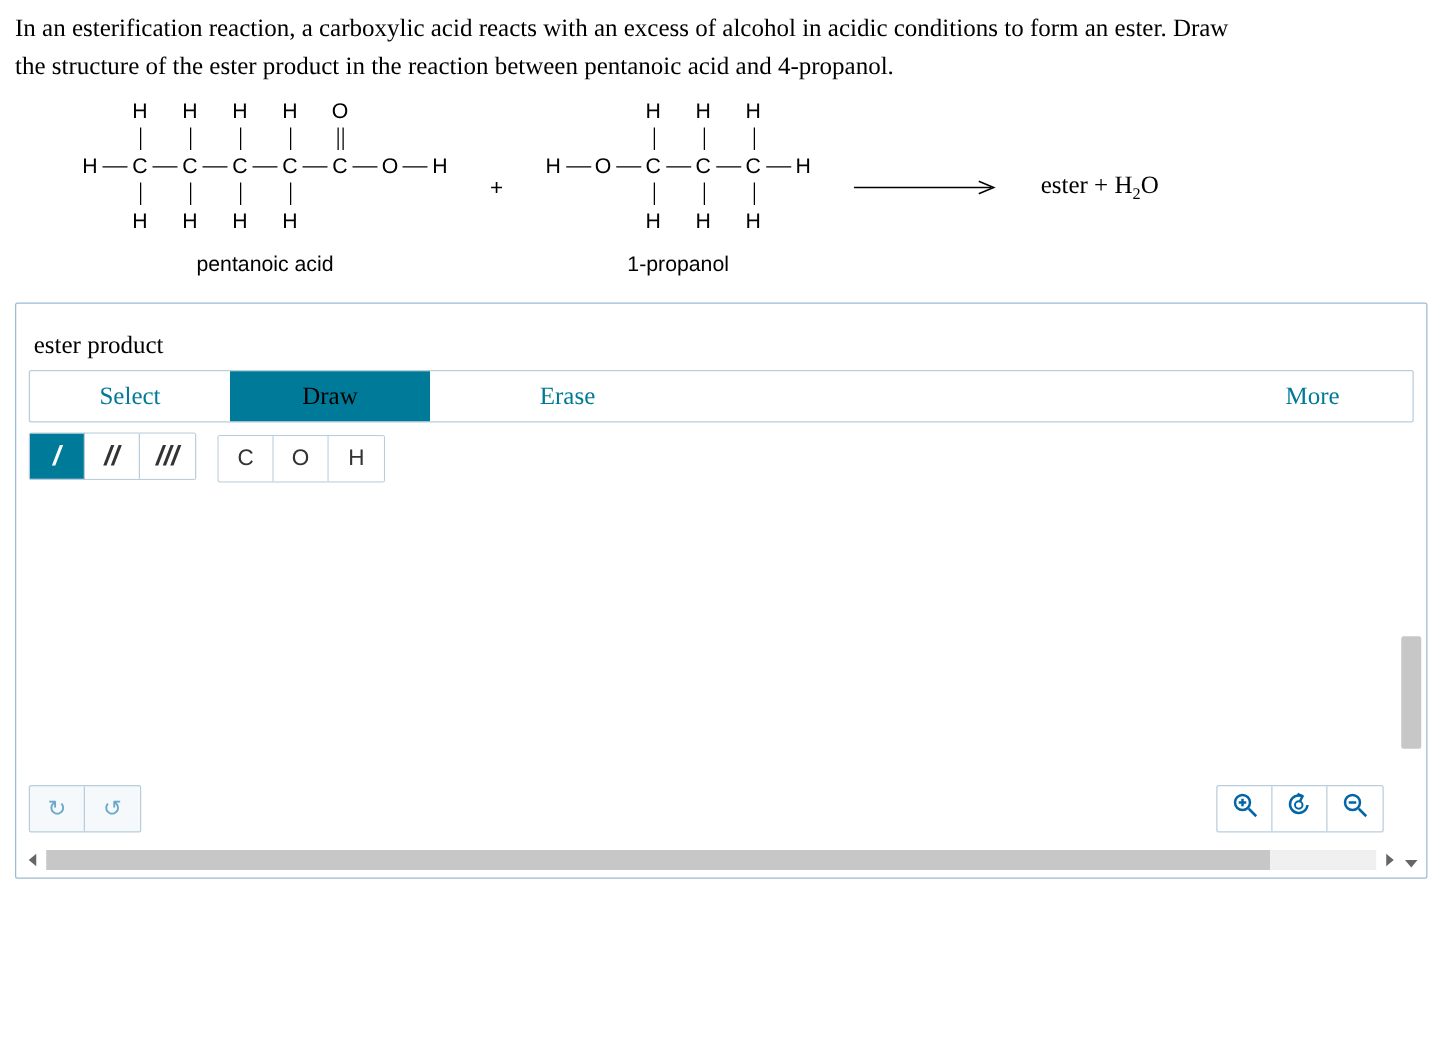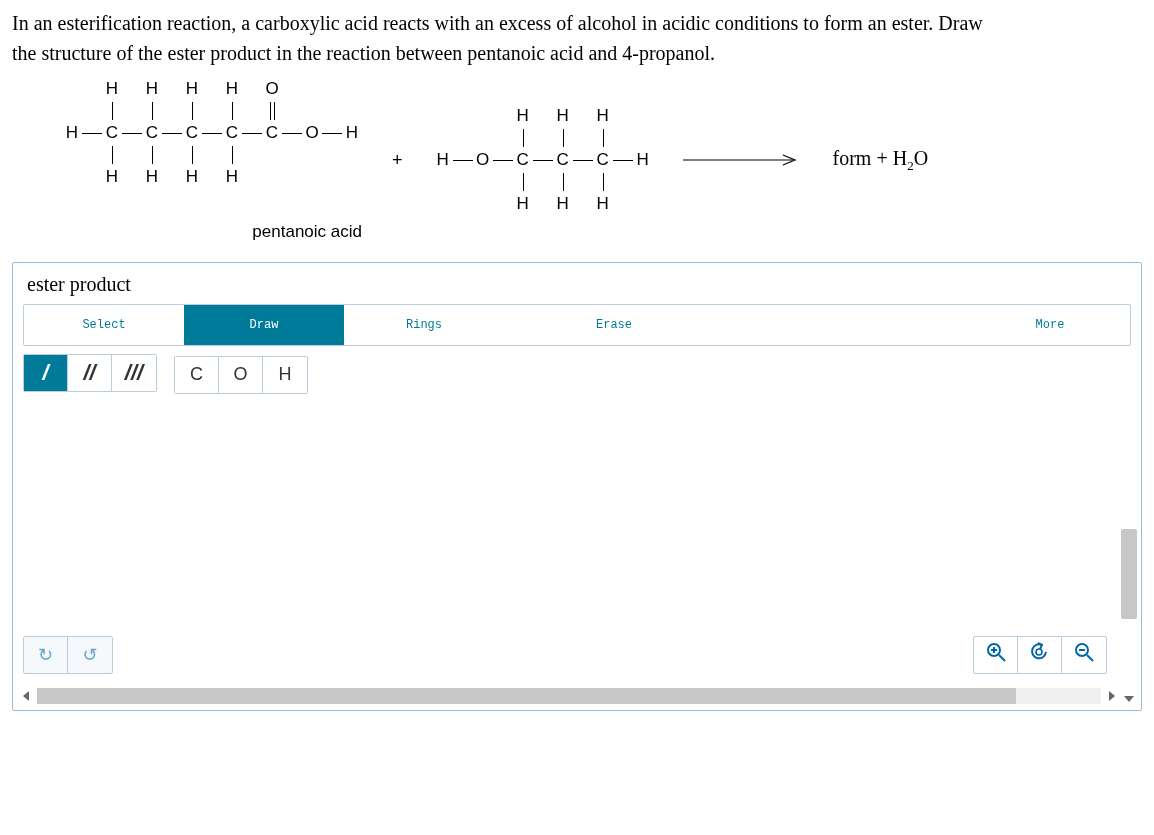--- a/index.html
+++ b/index.html
@@ -13,21 +13,21 @@
     }
     .question-text { line-height: 1.5; margin-bottom: 8px; }
     .reaction-row {
       display: flex;
       align-items: center;
       justify-content: flex-start;
       margin: 10px 0 20px 50px;
       gap: 30px;
     }
     .molecule-block { text-align: center; }
-    .mol-label { font-family: Arial, sans-serif; font-size: 17px; margin-top: 34px; text-align: right; }
+    .mol-label { font-family: Arial, sans-serif; font-size: 17px; margin-top: 14px; }
     .plus { font-size: 18px; font-family: Arial, sans-serif; }
     .arrow svg { display: block; }
     .products { font-family: 'Times New Roman', serif; font-size: 20px; white-space: nowrap; }
     .products sub { font-size: 13px; vertical-align: sub; }
 
     
     .lewis { font-family: Arial, sans-serif; font-size: 17px; border-collapse: collapse; }
     .lewis td { width: 20px; height: 22px; text-align: center; vertical-align: middle; padding: 0; }
     .lewis td.bond-h { position: relative; }
     .lewis td.bond-h::after { content:""; position:absolute; left:0; right:0; top:50%; border-top:1.2px solid #000; }
@@ -37,43 +37,43 @@
     .lewis td.bond-d { position: relative; }
     .lewis td.bond-d::before, .lewis td.bond-d::after {
       content:""; position:absolute; left:40%; top:2px; bottom:2px; border-left:1.2px solid #000;
     }
     .lewis td.bond-d::after { left:60%; }
 
     
     .panel {
       border: 1px solid #9bbcd2;
       border-radius: 2px;
-      padding: 8px 10px 6px 10px;
+      padding: 20px 10px 6px 10px;
       margin-top: 4px;
       background: #fff;
       position: relative;
     }
     .panel-title { font-family: 'Times New Roman', serif; font-size: 20px; margin: 2px 2px 8px 4px; }
     .toolbar-row {
       border: 1px solid #b9cddc;
       border-radius: 2px;
       display: flex;
       align-items: stretch;
       margin-bottom: 8px;
       height: 42px;
     }
     .tool-tab {
-      font-family: Liberation Mono, monospace;
-      font-size: 12px;
+      font-family: Liberation Serif, serif;
+      font-size: 20px;
       display:flex; align-items:center; justify-content:center;
       cursor: pointer;
       color: #007a99;
     }
     .tool-tab.select { width: 160px; }
-    .tool-tab.draw { width: 160px; background:#007a99; color:#ffffff; }
+    .tool-tab.draw { width: 160px; background:#007a99; color:#000000; }
     .tool-tab.rings { width: 160px; }
     .tool-tab.more { width: 220px; }
     .tool-tab.spacer { flex:1; }
     .tool-tab.erase { width: 160px; }
 
     .bond-buttons, .atom-buttons {
       display: inline-flex;
       border: 1px solid #b9cddc;
       border-radius: 2px;
       height: 38px;
@@ -320,41 +320,41 @@
         <td>H</td>
             <td></td>
         <td>H</td>
             <td></td>
         <td>H</td>
         <td></td>
             <td></td>
       </tr>
     </tbody>
       </table>
+    <div class="mol-label">1-propanol</div>
   </div>
 
   <div class="arrow">
     <svg width="120" height="14" viewBox="0 0 120 14">
       <line x1="0" y1="7" x2="110" y2="7" stroke="#000" stroke-width="1.2"></line>
       <polyline points="100,2 112,7 100,12" fill="none" stroke="#000" stroke-width="1.2"></polyline>
     </svg>
   </div>
 
   <div class="products">
-    <span>form  +  H</span><sub>2</sub><span>O</span>
+    <span>ester  +  H</span><sub>2</sub><span>O</span>
   </div>
 </div>
 
 <div class="panel">
   <div class="panel-title">ester product</div>
 
   <div class="toolbar-row">
     <div class="tool-tab select">Select</div>
     <div class="tool-tab draw">Draw</div>
-    <div class="tool-tab rings">Rings</div>
     <div class="tool-tab more">Erase</div>
     <div class="tool-tab spacer"></div>
     <div class="tool-tab erase">More</div>
   </div>
 
   <div>
     <div class="bond-buttons">
       <div class="sq active">
           <span class="bond-glyph">/</span>
         </div>

